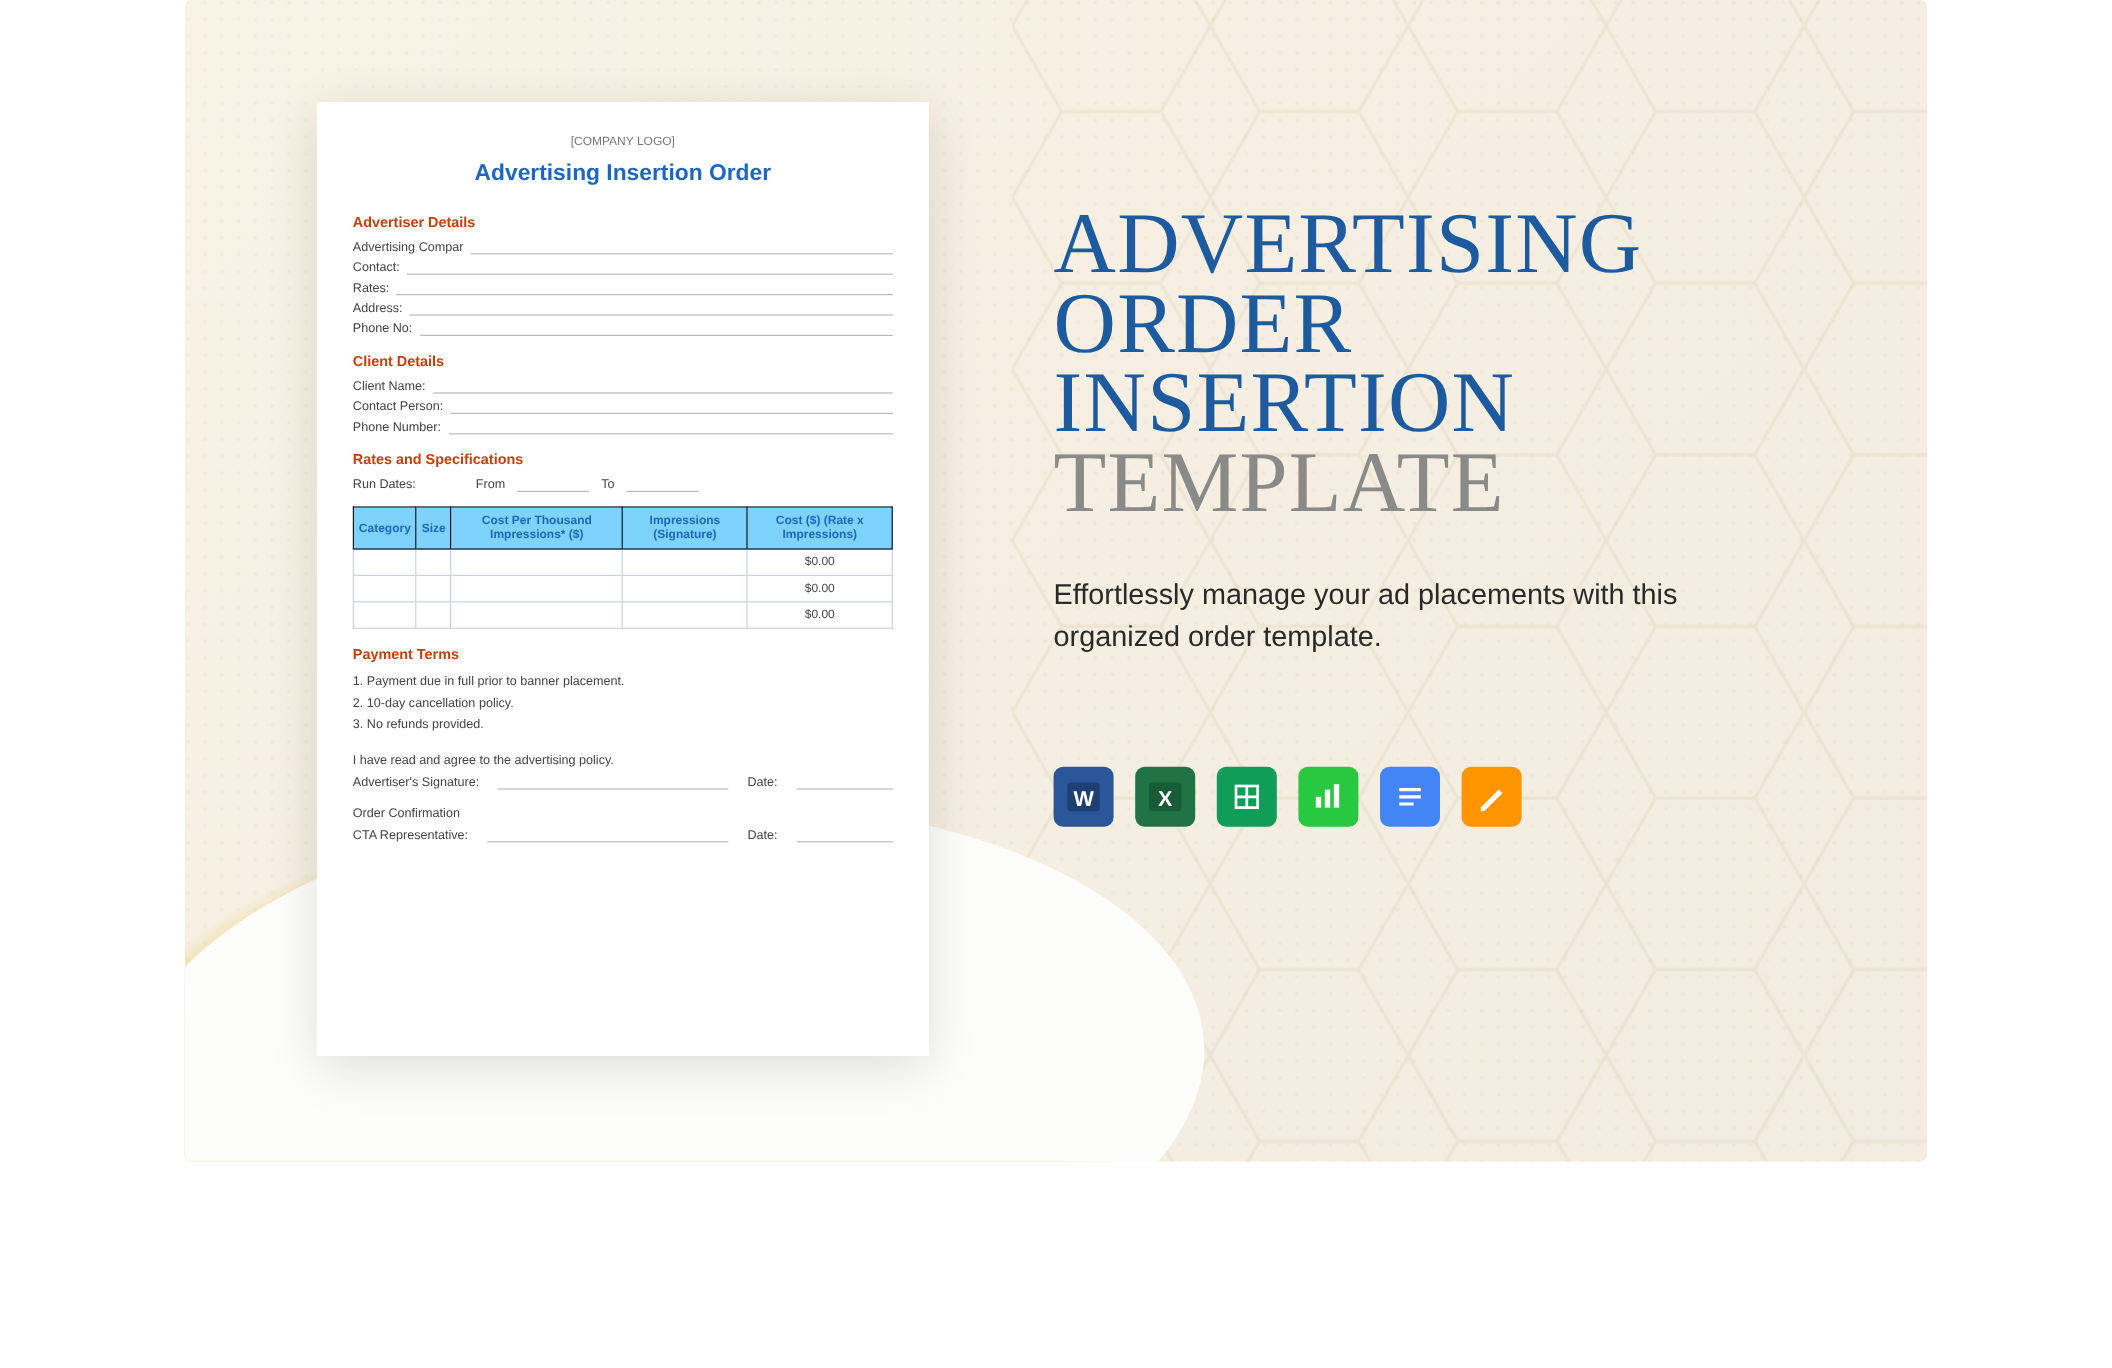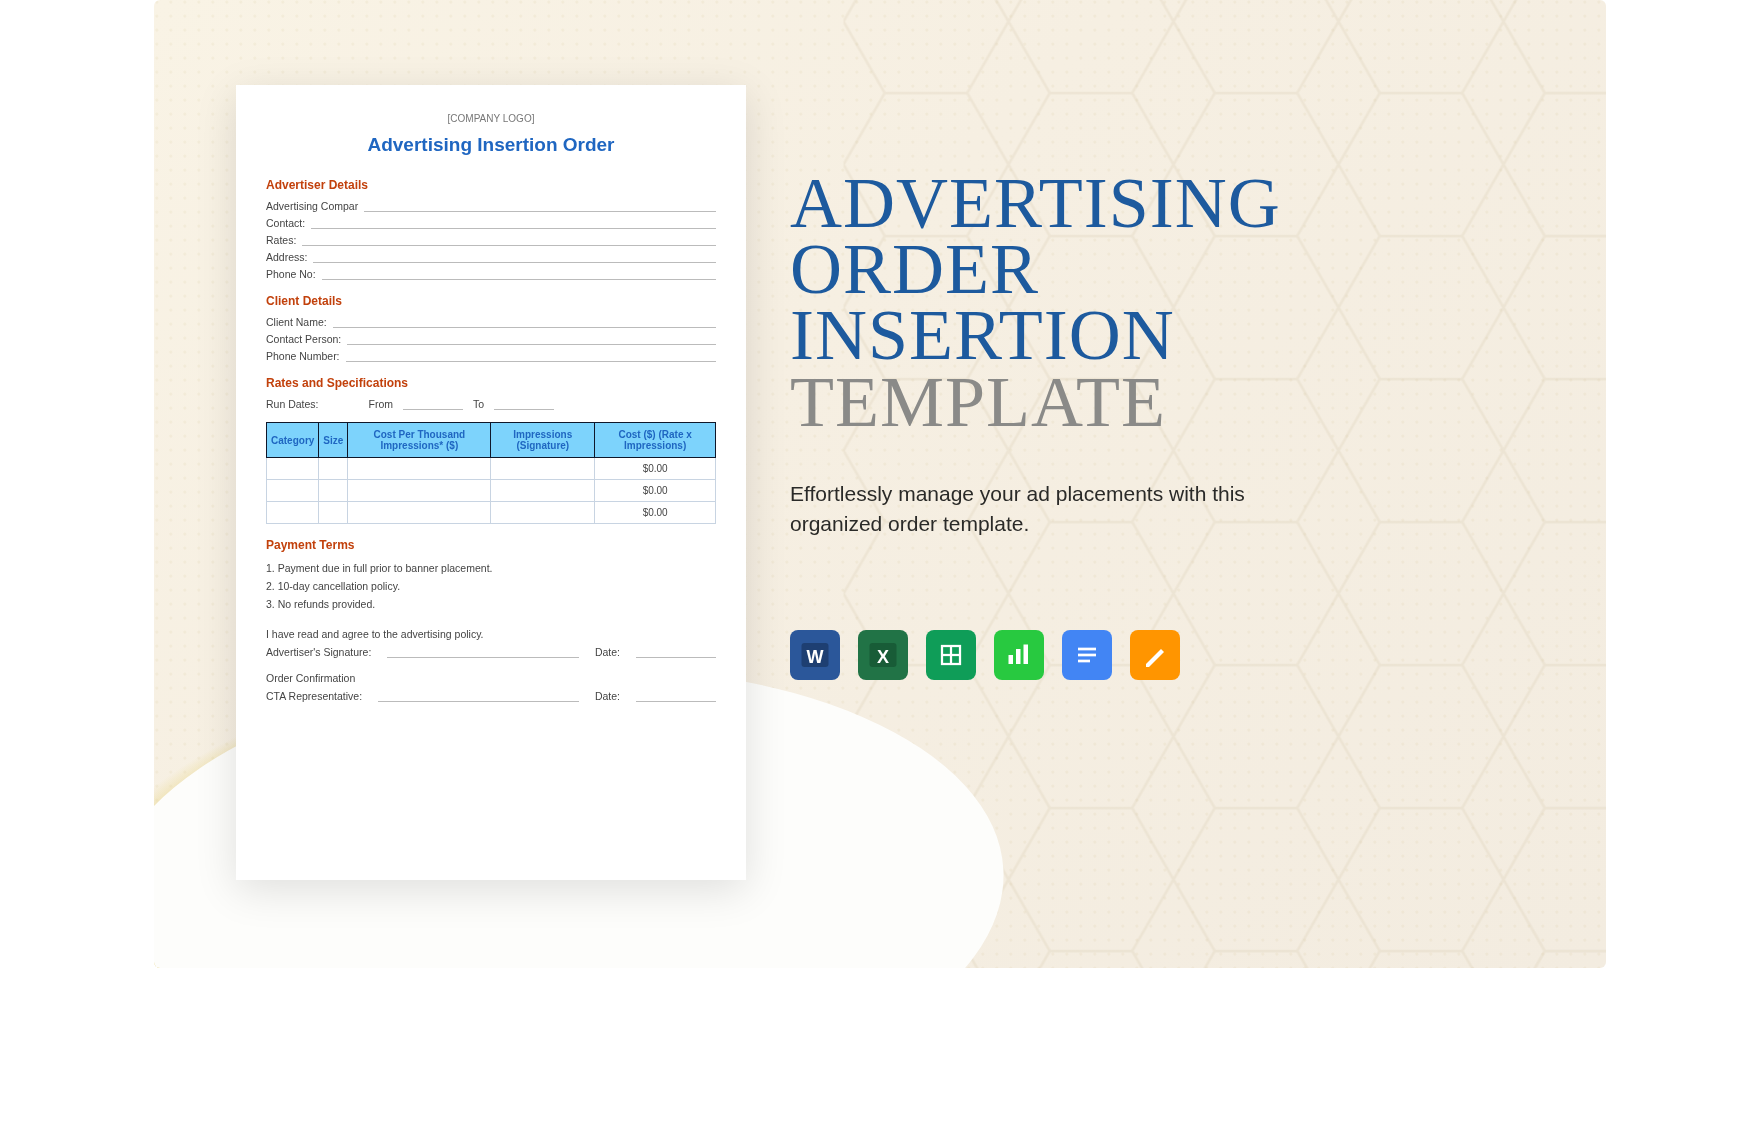--- a/index.html
+++ b/index.html
@@ -56,21 +56,21 @@
   transform: rotate(-3deg);
 }
 .content {
   position: relative;
   display: flex;
   height: 100%;
   z-index: 2;
 }
 .doc-panel {
   width: 510px;
-  margin-left: 82px;
+  margin-left: 110px;
   margin-top: 85px;
   height: 795px;
   background: #fff;
   box-shadow: 0 10px 40px rgba(0,0,0,0.12);
   padding: 28px 30px;
   font-size: 11px;
   color: #333;
 }
 .logo-ph {
   text-align: center;
@@ -129,35 +129,35 @@
 }
 .terms-list { font-size: 10.5px; color: #444; line-height: 1.7; }
 .agree-line { font-size: 10.5px; color: #444; margin-top: 14px; margin-bottom: 6px; }
 .sig-row { display: flex; gap: 16px; font-size: 10.5px; color: #444; align-items: flex-end; margin-bottom: 6px; }
 .sig-row .sig-line { flex: 1; border-bottom: 1px solid #bbb; height: 12px; }
 .sig-row .date-lbl { flex: 0 0 auto; }
 .sig-row .date-line { width: 80px; border-bottom: 1px solid #bbb; height: 12px; }
 
 .right-panel {
   flex: 1;
-  padding-left: 44px;
+  padding-left: 104px;
   padding-top: 170px;
 }
 .big-title {
   font-family: Georgia, 'Times New Roman', serif;
   font-size: 72px;
   line-height: 0.92;
   letter-spacing: 1px;
   font-weight: 400;
 }
 .big-title .blue { color: #1d5a9e; display: block; }
 .big-title .gray { color: #8a8a88; display: block; }
 .subtitle {
   margin-top: 44px;
-  font-size: 21px;
+  font-size: 24px;
   color: #2a2a28;
   line-height: 1.45;
   max-width: 520px;
 }
 .icons-row {
   display: flex;
   gap: 18px;
   margin-top: 90px;
 }
 .app-icon {

